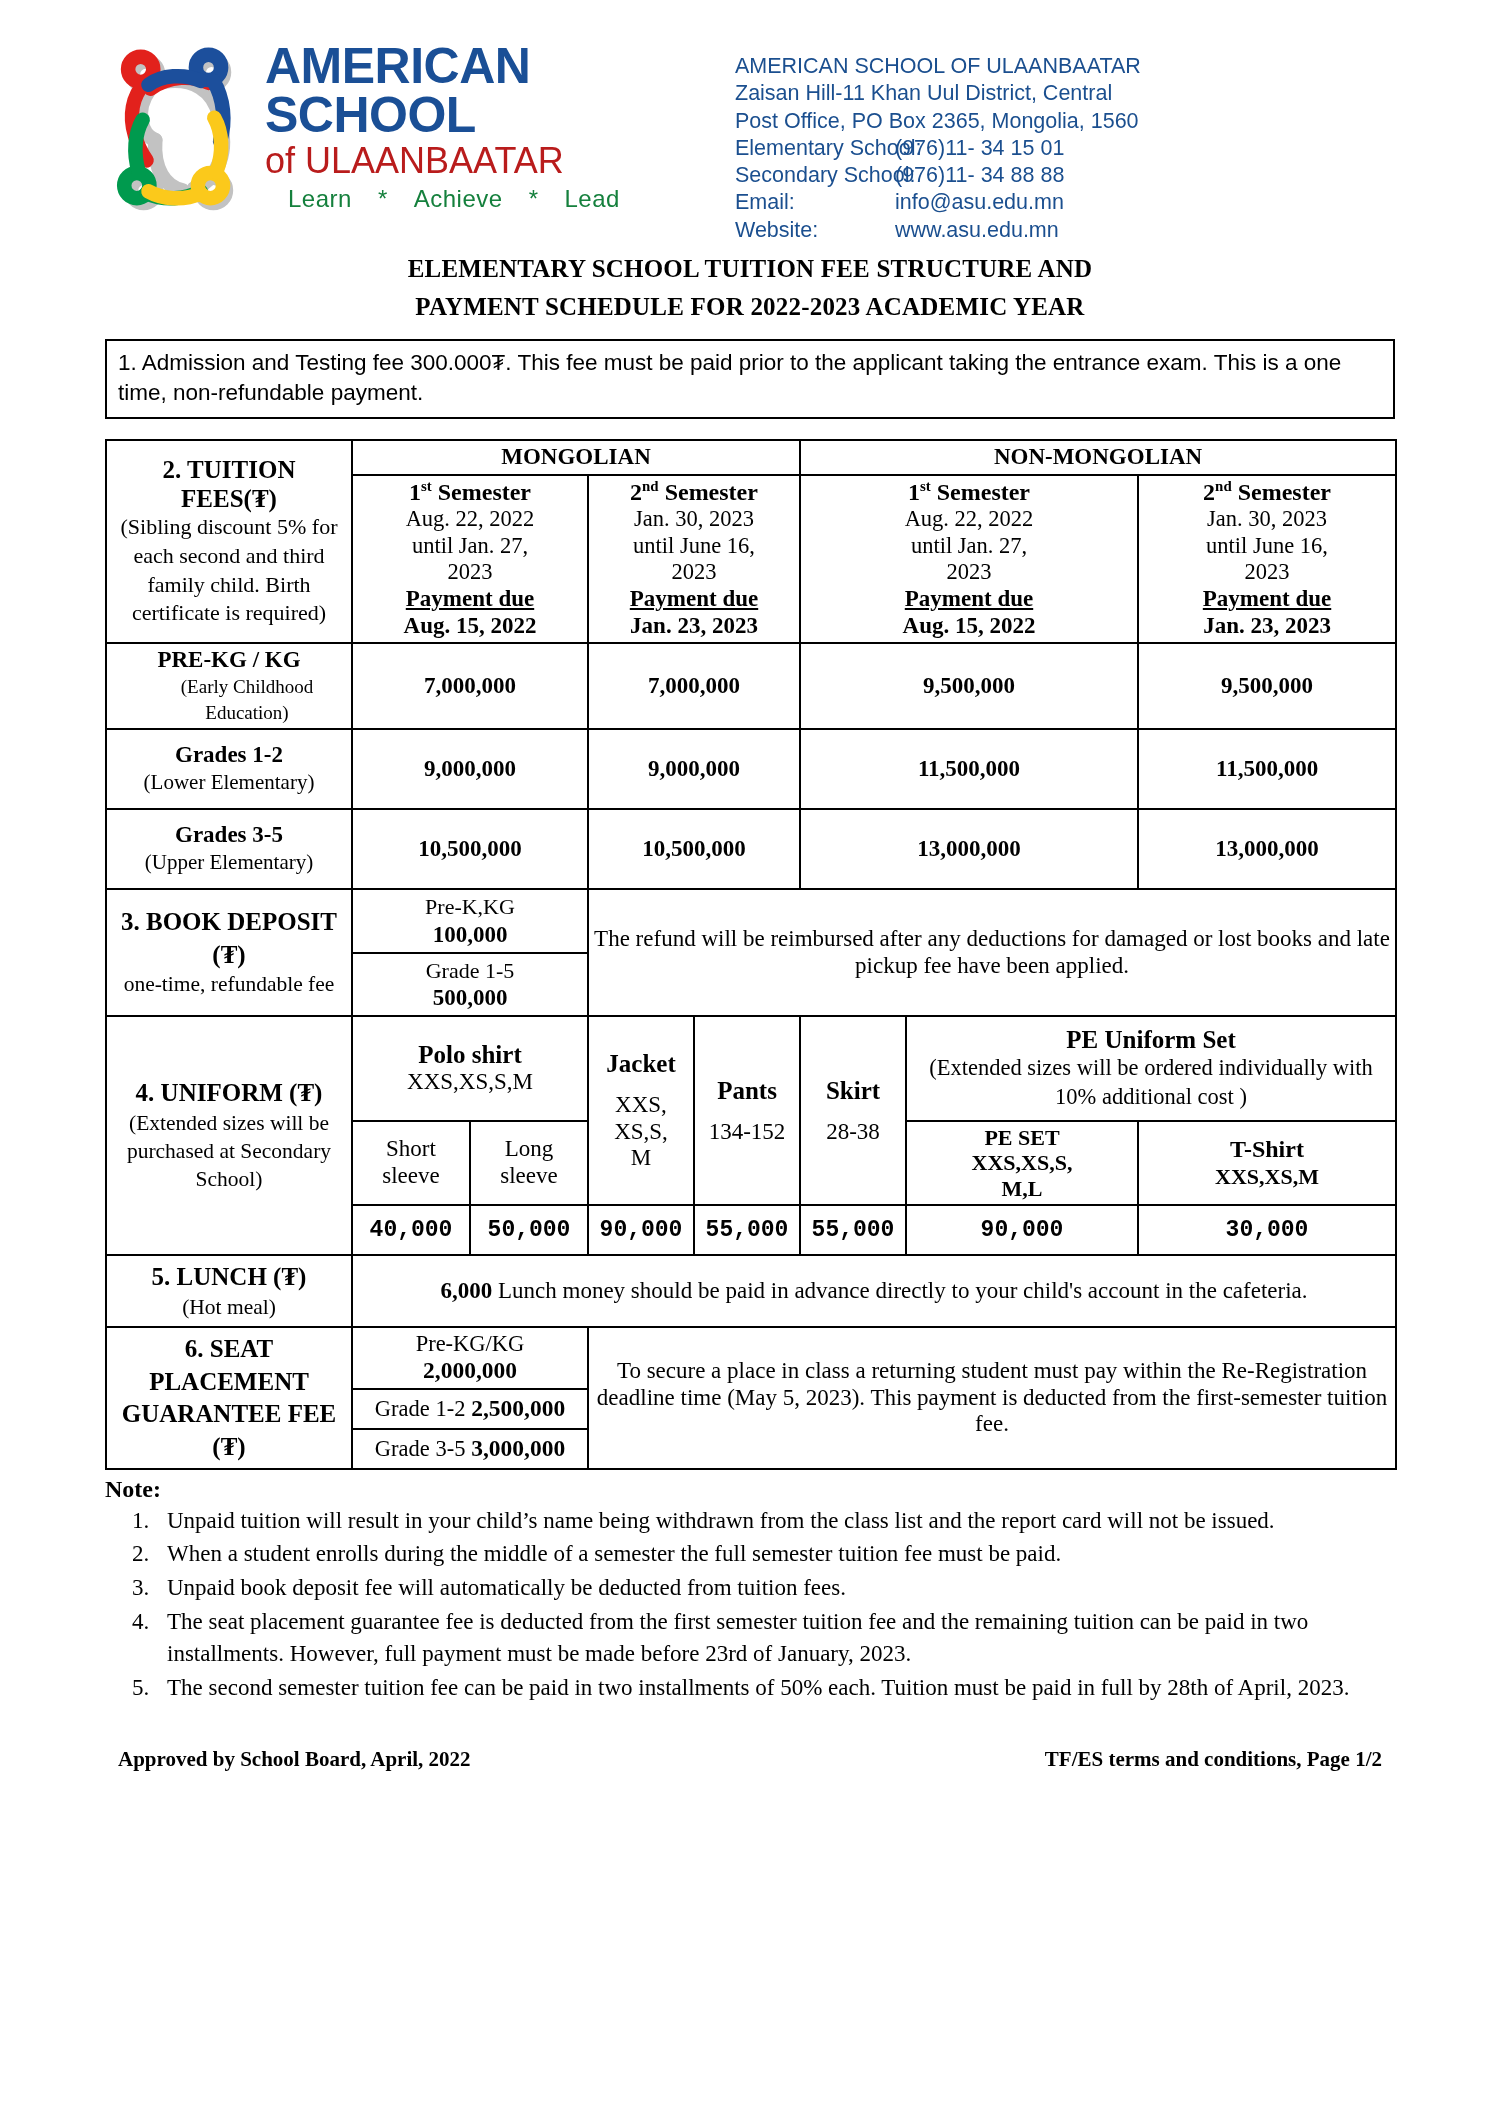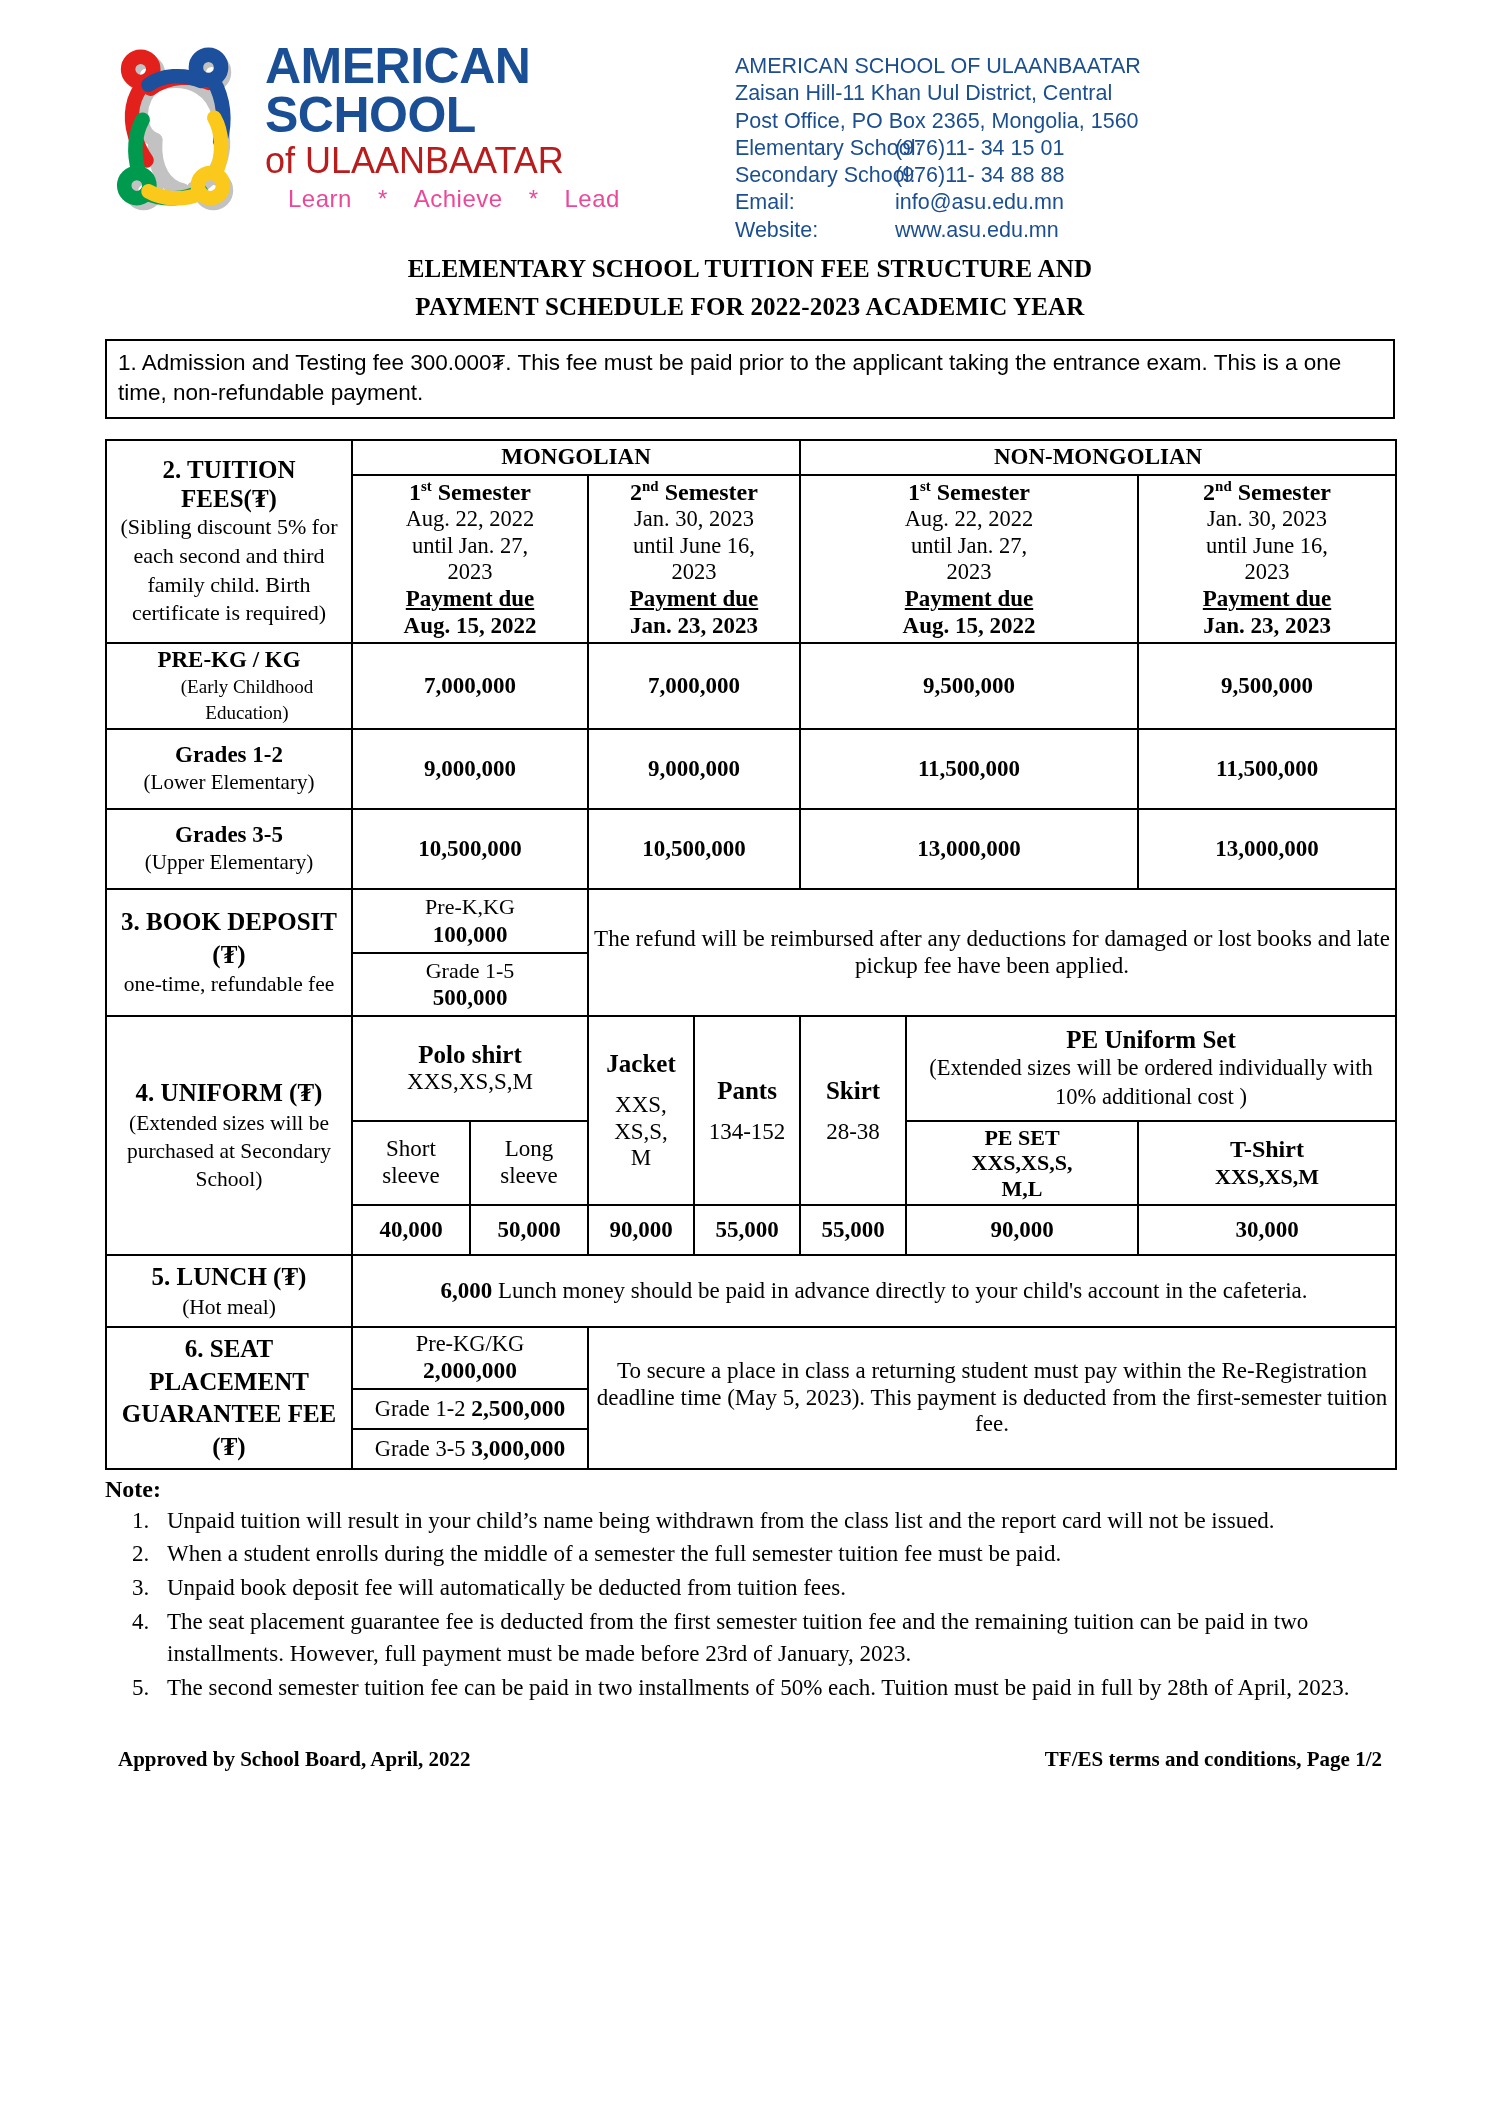--- a/index.html
+++ b/index.html
@@ -42,21 +42,21 @@
   .logo-line3 {
     font-family: "Liberation Sans", "DejaVu Sans", sans-serif;
     color: #b91c1c;
     font-size: 36px;
     line-height: 1.15;
     font-weight: normal;
     letter-spacing: 0px;
   }
   .logo-tag {
     font-family: "Liberation Sans", "DejaVu Sans", sans-serif;
-    color: #ec4899;
+    color: #15803d;
     font-size: 24px;
     margin-top: 4px;
     margin-left: 10px;
     letter-spacing: 0.5px;
   }
   .logo-tag span { margin: 0 13px; }
 
   .contact {
     font-family: "Liberation Sans", "DejaVu Sans", sans-serif;
     color: #1b4f8f;
@@ -116,21 +116,21 @@
   .grade-name { font-weight: bold; font-size: 25px; vertical-align: top; padding-top: 8px; }
   .grade-sub { font-weight: normal; font-size: 21px; display: block; line-height: 1.35; }
   .grade-sub.small { font-size: 19px; margin-left: 36px; }
   .sect-title { font-weight: bold; font-size: 25px; line-height: 1.3; }
   .sect-note { font-weight: normal; font-size: 21.5px; line-height: 1.3; }
   .body-text { text-align: left; font-size: 24px; line-height: 1.55; padding: 6px 10px; }
   .bk-label { font-size: 22px; line-height: 1.3; }
   .bk-amt { font-weight: bold; font-size: 23px; }
   .uni-name { font-weight: bold; font-size: 25px; }
   .uni-size { font-weight: normal; font-size: 23px; }
-  .uni-price { font-weight: bold; font-size: 24px; }
+  .uni-price { font-weight: bold; font-size: 24px; font-family: Liberation Mono, monospace; }
   .pe-title { font-weight: bold; font-size: 25px; }
   .pe-note { font-weight: normal; font-size: 22.5px; line-height: 1.28; }
   .pe-sub { font-weight: bold; font-size: 22px; }
   .lunch-amt { font-weight: bold; }
   .seat-label { font-size: 22.5px; }
   .seat-amt { font-weight: bold; font-size: 23.5px; }
   sup { font-size: 0.62em; vertical-align: super; line-height: 0; }
 
   
   .notes { margin: 6px 105px 0 105px; }

